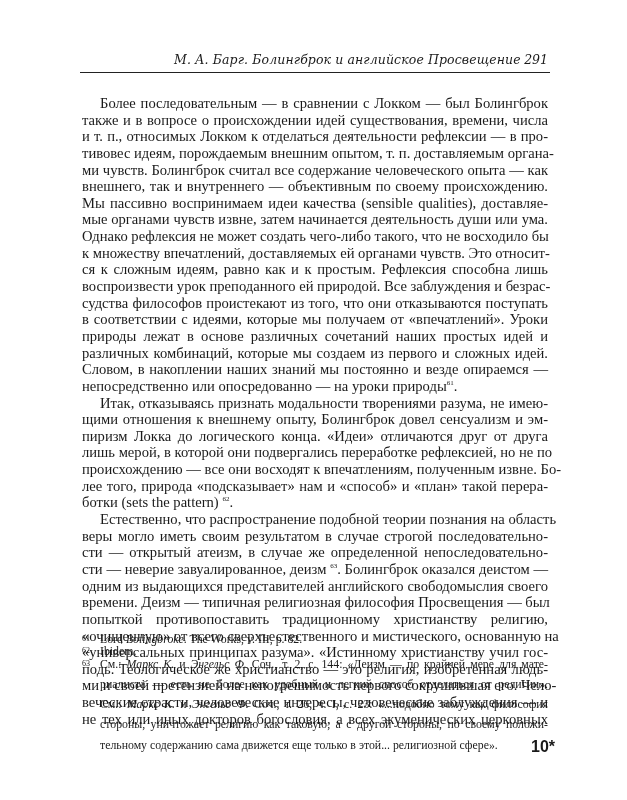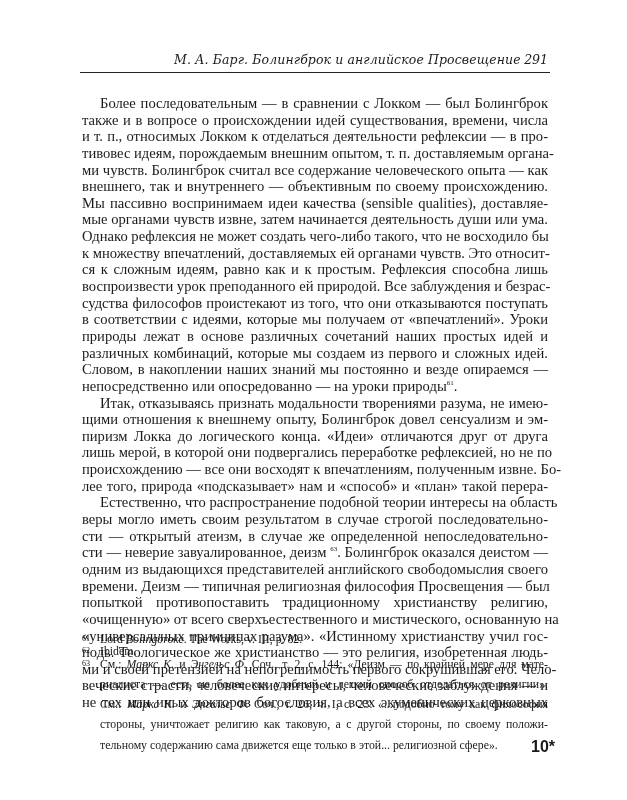--- a/index.html
+++ b/index.html
@@ -70,24 +70,25 @@
       <span class="line last"><span>непосредственно или опосредованно — на уроки природы</span><sup>61</sup>.</span>
     </div>
 
     <div>
       <span class="line indent">Итак, отказываясь признать модальности творениями разума, не имею-</span>
       <span class="line">щими отношения к внешнему опыту, Болингброк довел сенсуализм и эм-</span>
       <span class="line">пиризм Локка до логического конца. «Идеи» отличаются друг от друга</span>
       <span class="line">лишь мерой, в которой они подвергались переработке рефлексией, но не по</span>
       <span class="line">происхождению — все они восходят к впечатлениям, полученным извне. Бо-</span>
       <span class="line">лее того, природа «подсказывает» нам и «способ» и «план» такой перера-</span>
+      <span class="line last"><span>ботки (sets the pattern)</span> <sup>62</sup>.</span>
     </div>
 
     <div>
-      <span class="line indent">Естественно, что распространение подобной теории интересы на область</span>
+      <span class="line indent">Естественно, что распространение подобной теории познания на область</span>
       <span class="line">веры могло иметь своим результатом в случае строгой последовательно-</span>
       <span class="line">сти — открытый атеизм, в случае же определенной непоследовательно-</span>
       <span class="line"><span>сти — неверие завуалированное, деизм</span> <sup>63</sup><span>. Болингброк оказался деистом —</span></span>
       <span class="line">одним из выдающихся представителей английского свободомыслия своего</span>
       <span class="line">времени. Деизм — типичная религиозная философия Просвещения — был</span>
       <span class="line">попыткой противопоставить традиционному христианству религию,</span>
       <span class="line">«очищенную» от всего сверхъестественного и мистического, основанную на</span>
       <span class="line">«универсальных принципах разума». «Истинному христианству учил гос-</span>
       <span class="line">подь. Теологическое же христианство — это религия, изобретенная людь-</span>
       <span class="line">ми и своей претензией на непогрешимость первого сокрушившая его. Чело-</span>

